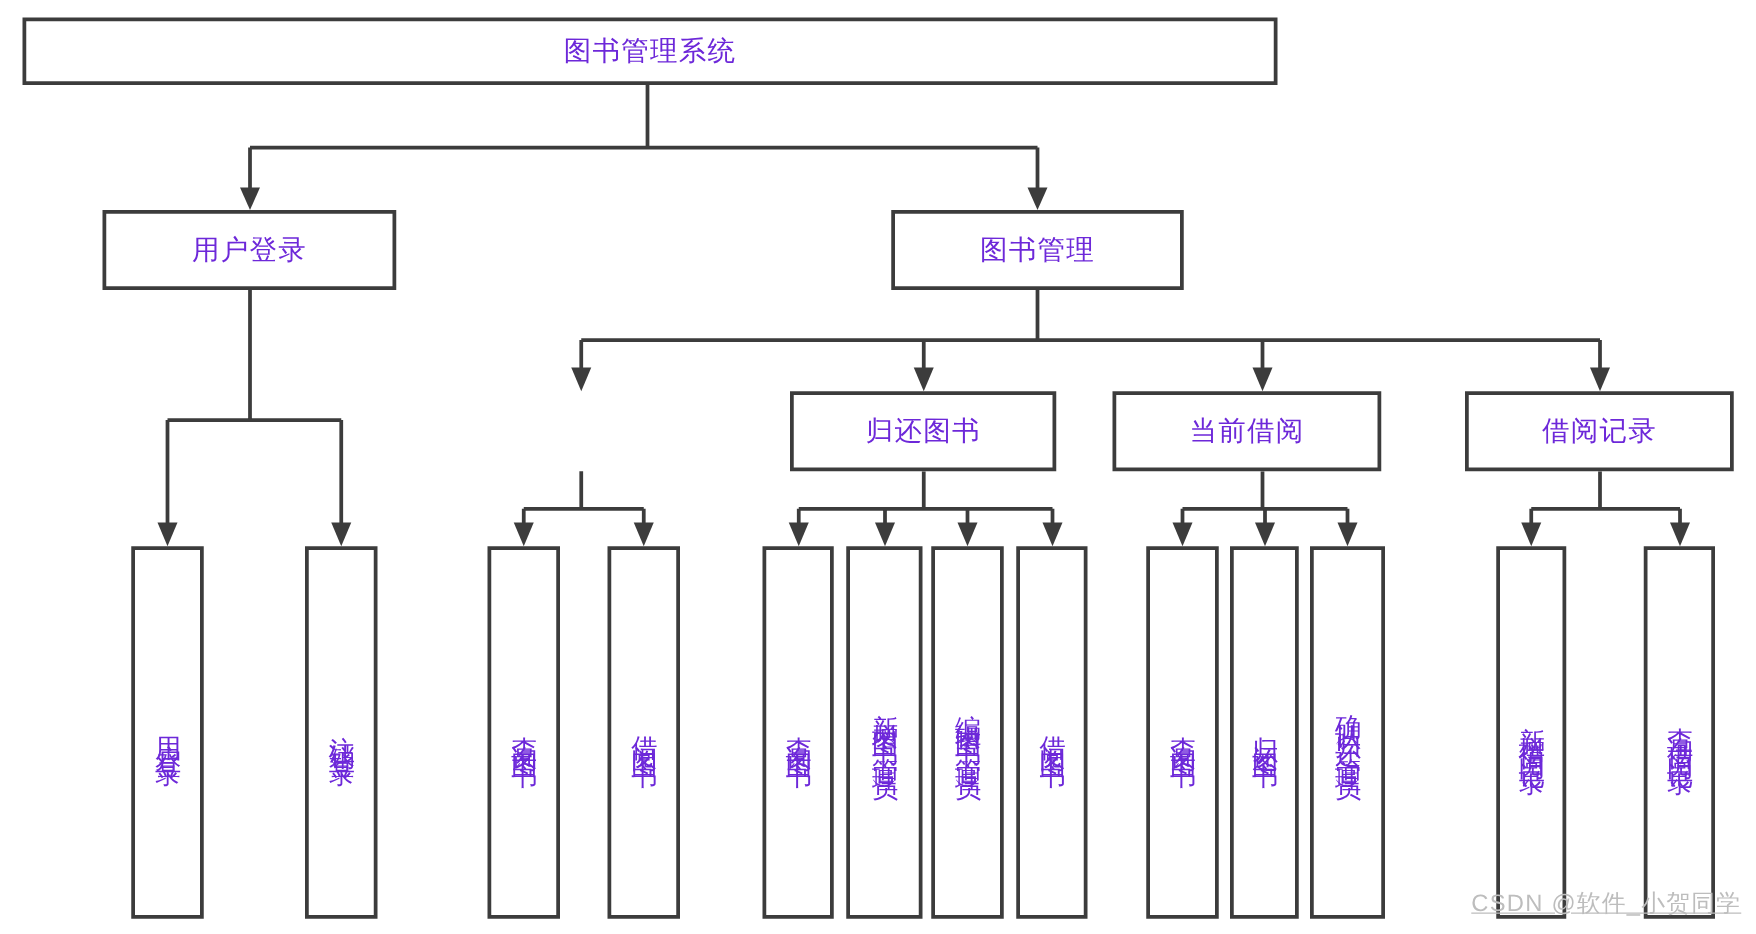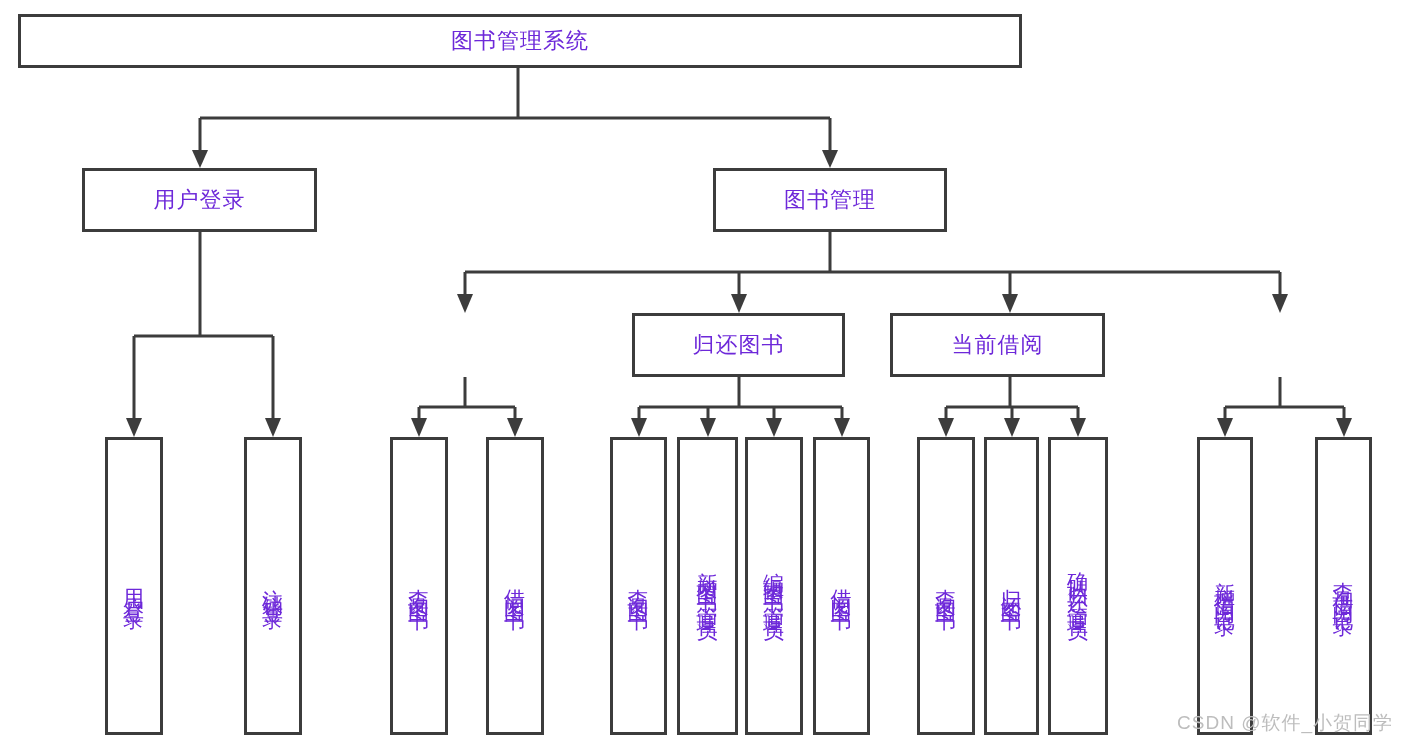--- a/index.html
+++ b/index.html
@@ -27,20 +27,21 @@
     letter-spacing:7px;
     line-height:1;
   }
   .watermark{
     position:absolute;
     top:710px;right:12px;
     font-size:19px;
     color:#bdbdbd;
     letter-spacing:1px;
     z-index:5;
+    text-decoration:underline;
   }
 </style>
 </head>
 <body>
 
 <div class="canvas">
 
   <svg class="connectors" width="1405" height="747" viewBox="0 0 1405 747">
     <g stroke="#3c3c3c" stroke-width="3" fill="none">
 
@@ -81,20 +82,21 @@
     </g>
   </svg>
 
   <div class="box h" style="left:18px;top:14px;width:1004px;height:54px">图书管理系统</div>
 
   <div class="box h" style="left:82px;top:168px;width:235px;height:64px">用户登录</div>
   <div class="box h" style="left:713px;top:168px;width:234px;height:64px">图书管理</div>
 
   <div class="box h" style="left:632px;top:313px;width:213px;height:64px">归还图书</div>
   <div class="box h" style="left:890px;top:313px;width:215px;height:64px">当前借阅</div>
+  <div class="box h" style="left:1172px;top:313px;width:215px;height:64px">借阅记录</div>
 
   <div class="box v" style="left:105px;top:437px;width:58px;height:298px">用户登录</div>
   <div class="box v" style="left:244px;top:437px;width:58px;height:298px">注销登录</div>
 
   <div class="box v" style="left:390px;top:437px;width:58px;height:298px">查询图书</div>
   <div class="box v" style="left:486px;top:437px;width:58px;height:298px">借阅图书</div>
 
   <div class="box v" style="left:610px;top:437px;width:57px;height:298px">查询图书</div>
   <div class="box v" style="left:677px;top:437px;width:61px;height:298px">新增图书（管理员）</div>
   <div class="box v" style="left:745px;top:437px;width:58px;height:298px">编辑图书（管理员）</div>

